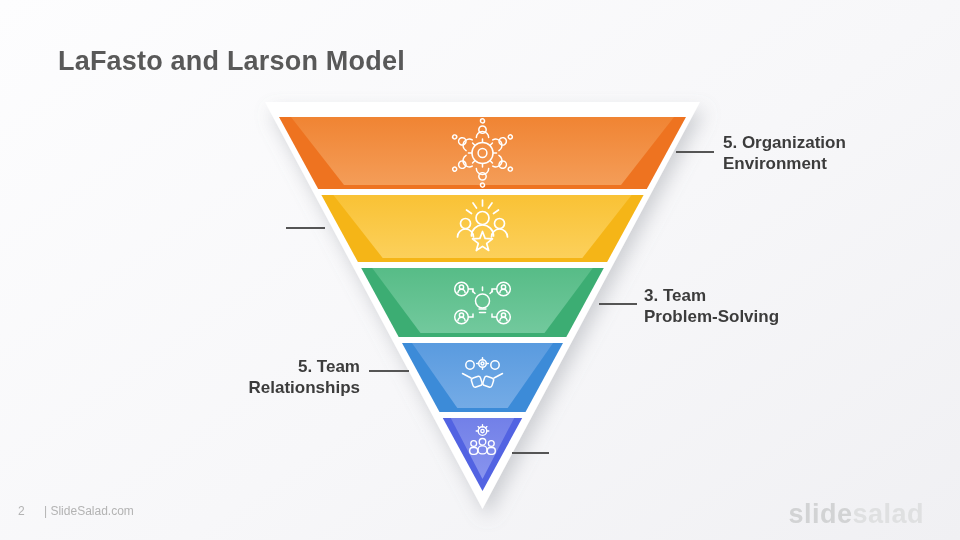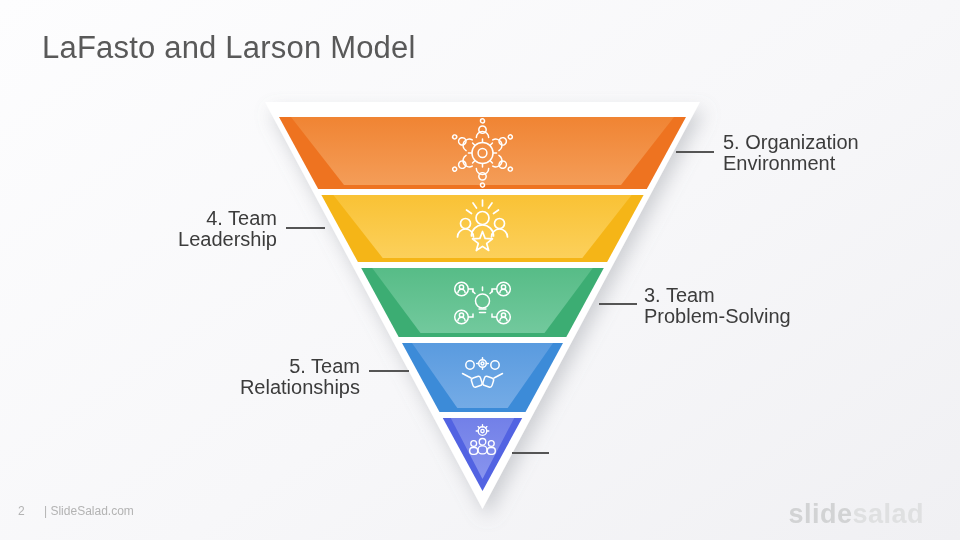--- a/index.html
+++ b/index.html
@@ -1,23 +1,23 @@
 <!DOCTYPE html>
 <html><head>
 <meta charset="utf-8">
 <style>
   html,body{margin:0;padding:0;}
   body{width:960px;height:540px;overflow:hidden;font-family:"Liberation Sans",sans-serif;}
   .slide{position:relative;width:960px;height:540px;
          background:linear-gradient(145deg,#fdfdfe 0%,#f7f7f9 55%,#f0f0f3 100%);}
-  .slide-title{position:absolute;left:42px;top:30px;margin:0;font-size:31px;font-weight:400;
+  .slide-title{position:absolute;left:42px;top:30px;margin:16px;font-size:27px;font-weight:700;
                color:#595959;letter-spacing:.2px;}
   .funnel-svg{position:absolute;left:0;top:0;}
   .connector{position:absolute;height:1.5px;background:#555;}
-  .level-label{position:absolute;font-size:20px;line-height:21px;font-weight:400;color:#3c3c3c;
+  .level-label{position:absolute;font-size:17px;line-height:21px;font-weight:700;color:#3c3c3c;
                white-space:pre-line;}
   .lbl-left{text-align:right;}
   .lbl-right{text-align:left;}
   .footer-left{position:absolute;left:18px;top:504px;font-size:12px;color:#b3b3b3;}
   .footer-site{position:absolute;left:44px;top:504px;font-size:12px;color:#b3b3b3;}
   .logo{position:absolute;right:36px;top:499px;font-size:27px;font-weight:700;letter-spacing:.5px;}
   .logo .p1{color:#d2d3d4;}
   .logo .p2{color:#dfe0e1;font-weight:700;}
 </style>
 </head>
@@ -166,22 +166,20 @@
   </svg>
 
   <div class="connector" style="left:676px;top:151px;width:38px;"></div>
   <div class="connector" style="left:286px;top:227px;width:39px;"></div>
   <div class="connector" style="left:599px;top:303px;width:38px;"></div>
   <div class="connector" style="left:369px;top:370px;width:40px;"></div>
   <div class="connector" style="left:512px;top:452px;width:37px;"></div>
 
   <div class="level-label lbl-right" style="left:723px;top:132px;width:180px;">5. Organization
 Environment</div>
-  <div class="level-label lbl-left" style="left:97px;top:208px;width:180px;">4. Team
-Leadership</div>
   <div class="level-label lbl-right" style="left:644px;top:285px;width:190px;">3. Team
 Problem-Solving</div>
   <div class="level-label lbl-left" style="left:180px;top:356px;width:180px;">5. Team
 Relationships</div>
 
   <div class="footer-left">2</div>
   <div class="footer-site">| SlideSalad.com</div>
   <div class="logo"><span class="p1">slide</span><span class="p2">salad</span></div>
 
 </div>

